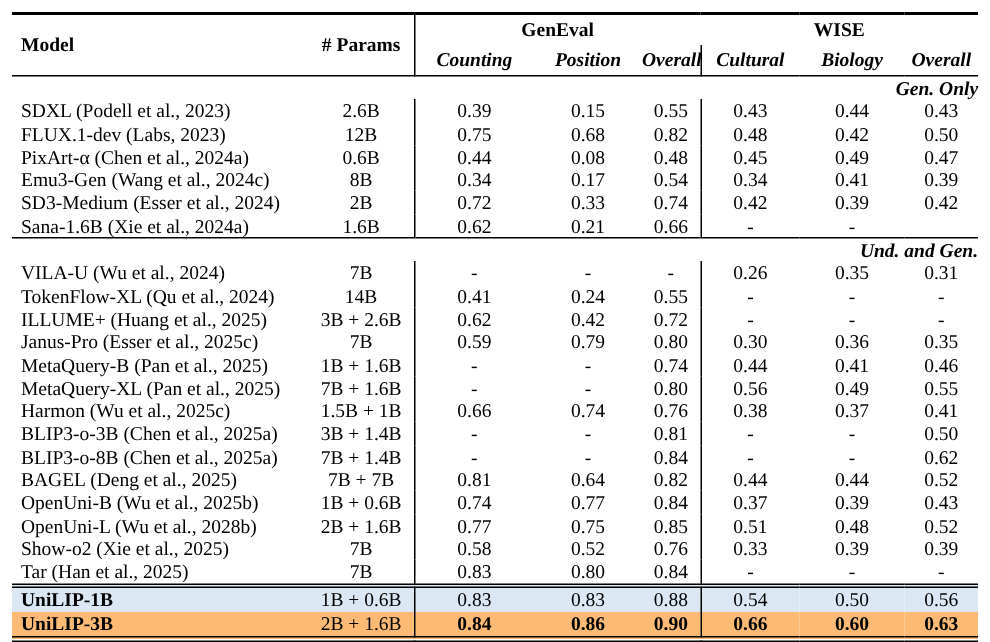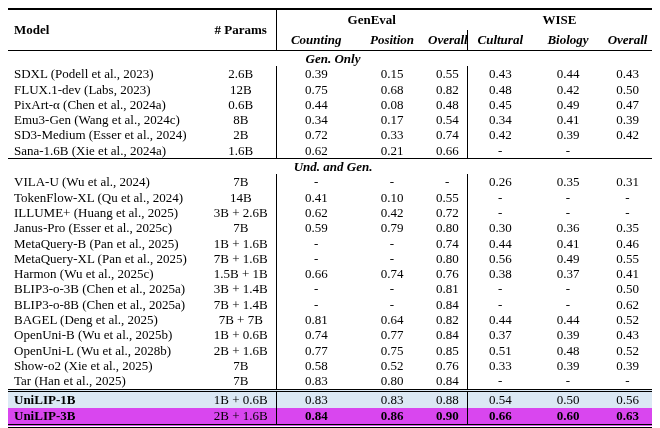--- a/index.html
+++ b/index.html
@@ -16,21 +16,21 @@
   }
   th, td {
     padding: 0; line-height: 15.3px; white-space: nowrap;
     font-weight: normal; text-align: center; vertical-align: middle;
   }
   thead th { font-weight: bold; line-height: 20px; }
   thead tr.sub th { border-bottom: 1px solid #000; font-style: italic; }
   th.span2 { border-bottom: 1px solid #000; }
   .left { text-align: left; padding-left: 6px; }
   .vline { border-right: 1px solid #000; }
-  .group-label { font-weight: bold; font-style: italic; text-align: center; padding-left: 6px; }
+  .group-label { font-weight: bold; font-style: italic; text-align: right; padding-left: 6px; }
   tr.group-row td { border-top: 1px solid #000; }
   .b { font-weight: bold; }
   tbody.highlight {
     border-top: 3px double #000;
     border-bottom: 4px double #000;
     padding-left: 32px;
   }
   tbody.highlight td { line-height: 16px; }
 </style>
 </head>
@@ -137,21 +137,21 @@
         <td class="">-</td>
         <td class="vline">-</td>
         <td class="">0.26</td>
         <td class="">0.35</td>
         <td class="">0.31</td>
       </tr>
       <tr>
         <td class="left">TokenFlow-XL (Qu et al., 2024)</td>
         <td class="vline">14B</td>
         <td class="">0.41</td>
-        <td class="">0.10</td>
+        <td class="">0.24</td>
         <td class="vline">0.55</td>
         <td class="">-</td>
         <td class="">-</td>
         <td class="">-</td>
       </tr>
       <tr>
         <td class="left">ILLUME+ (Huang et al., 2025)</td>
         <td class="vline">3B + 2.6B</td>
         <td class="">0.62</td>
         <td class="">0.42</td>
@@ -275,21 +275,21 @@
       <tr style="background: rgb(219, 232, 244);">
         <td class="left b">UniLIP-1B</td>
         <td class="vline">1B + 0.6B</td>
         <td class="">0.83</td>
         <td class="">0.83</td>
         <td class="vline">0.88</td>
         <td class="">0.54</td>
         <td class="">0.50</td>
         <td class="">0.56</td>
       </tr>
-      <tr style="background: #d946ef;">
+      <tr style="background: #fdba74;">
         <td class="left b">UniLIP-3B</td>
         <td class="vline">2B + 1.6B</td>
         <td class="b">0.84</td>
         <td class="b">0.86</td>
         <td class="vline b">0.90</td>
         <td class="b">0.66</td>
         <td class="b">0.60</td>
         <td class="b">0.63</td>
       </tr>
     </tbody>

